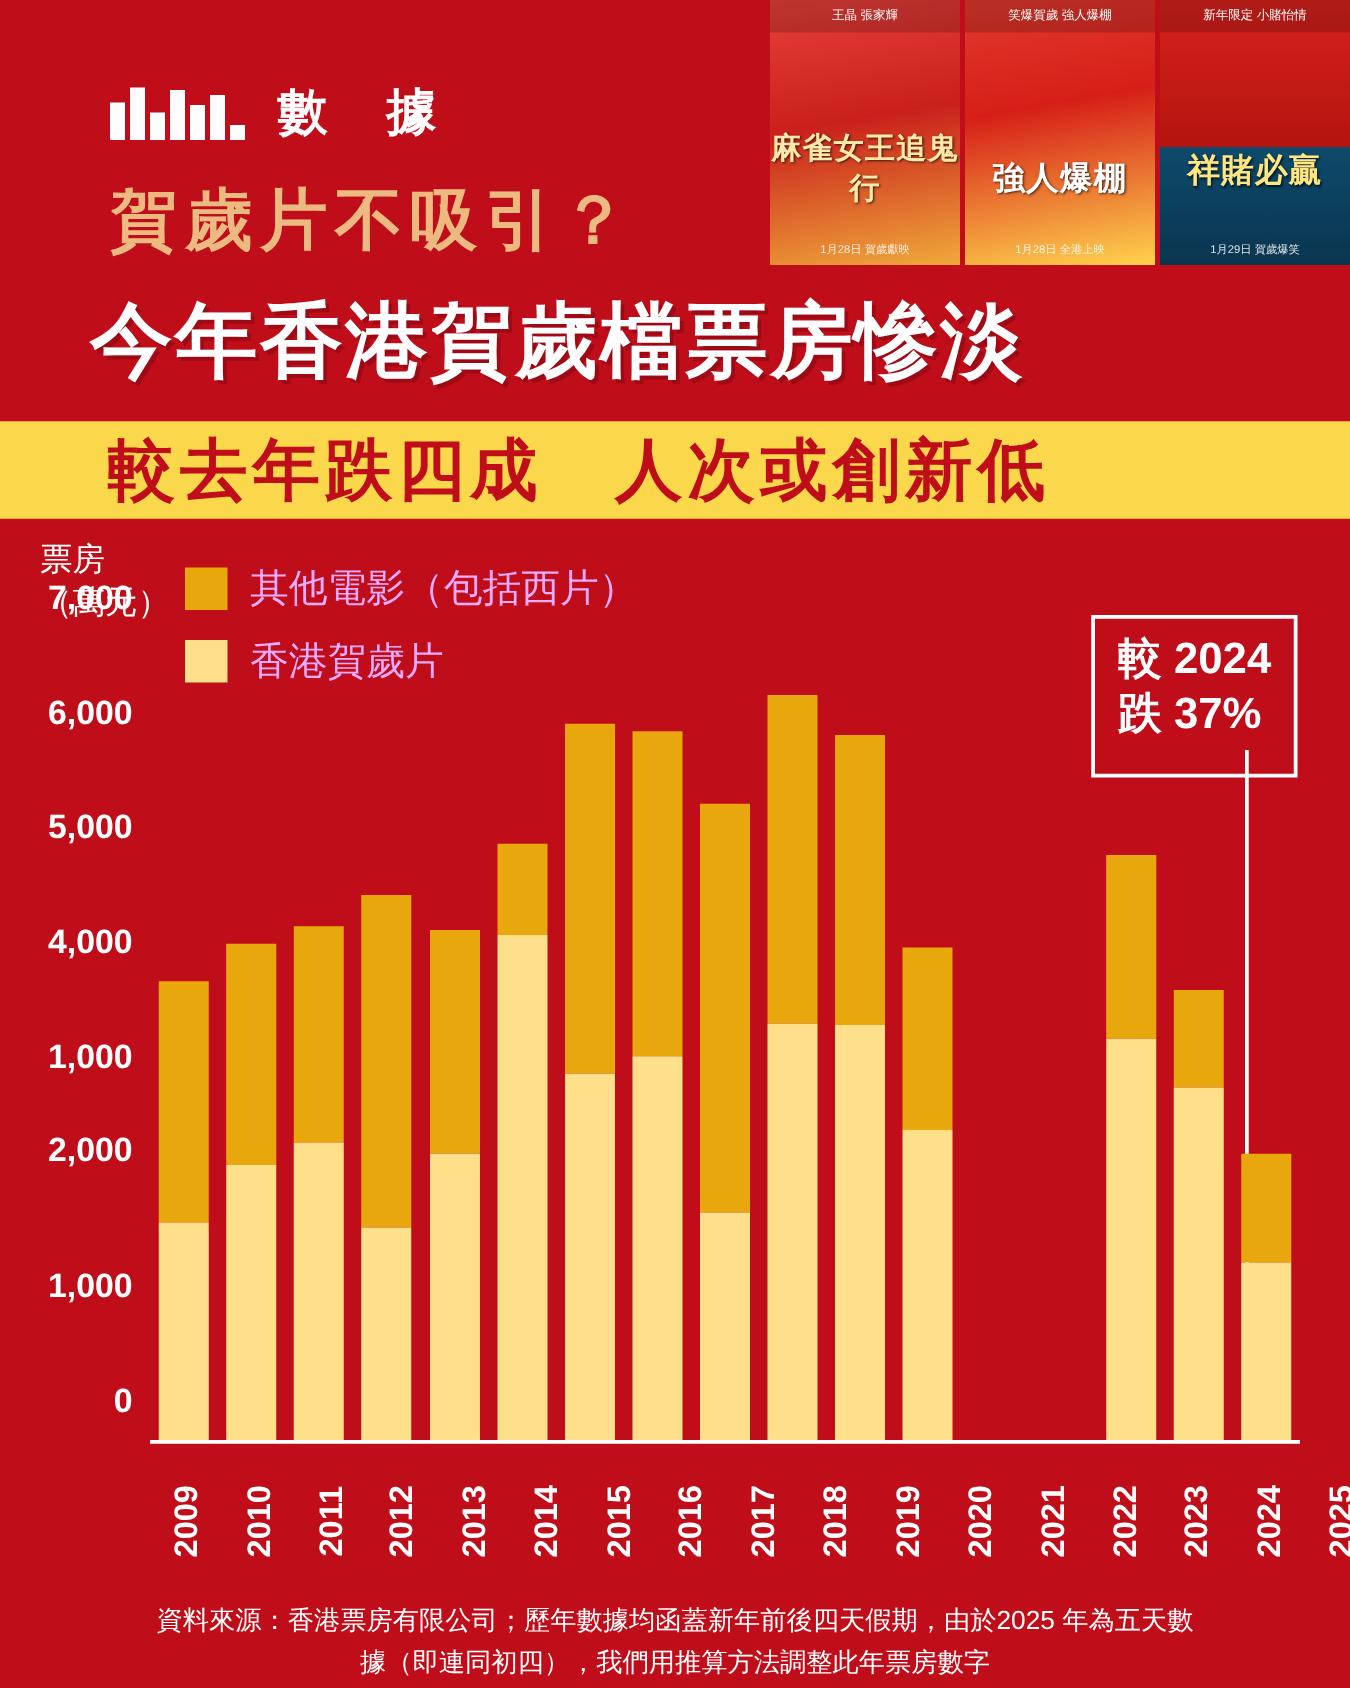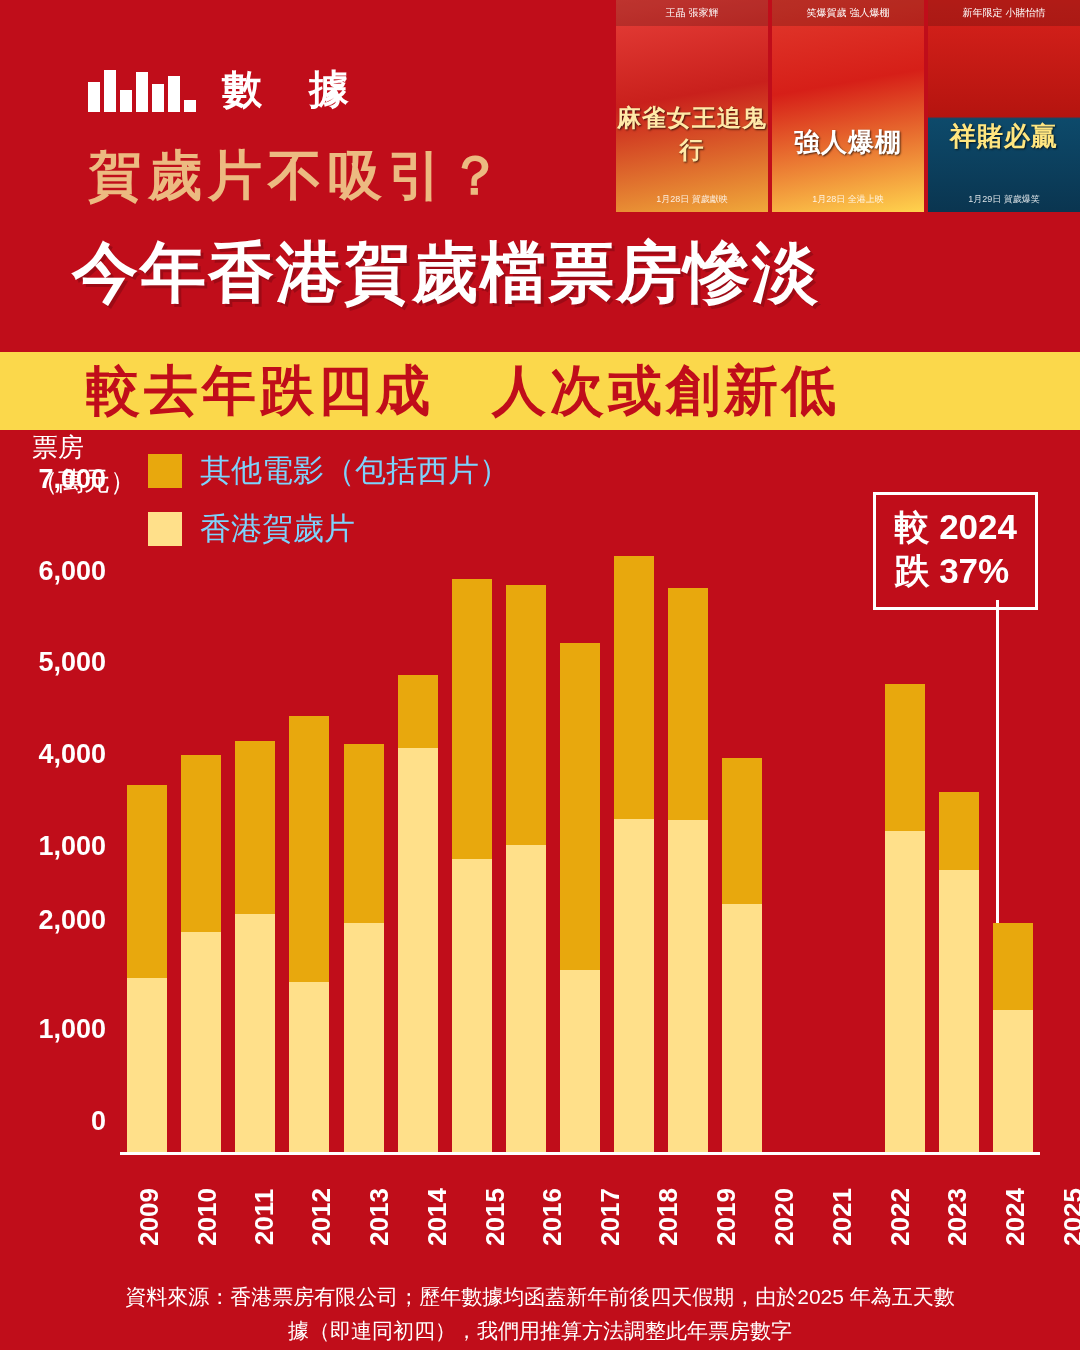--- a/index.html
+++ b/index.html
@@ -74,21 +74,21 @@
     color: #ffffff;
     font-size: 66px;
     font-weight: bold;
     letter-spacing: 2px;
     text-shadow: 3px 3px 0 rgba(0,0,0,.18);
   }
 
   .subbar {
     position: absolute;
     left: 0;
-    top: 352px;
+    top: 337px;
     width: 1080px;
     height: 78px;
     background: #fbd84b;
     display: flex;
     align-items: center;
   }
   .subbar span {
     color: #c00d1a;
     font-size: 54px;
     font-weight: bold;
@@ -171,21 +171,21 @@
     display: flex;
     align-items: center;
     margin-bottom: 16px;
   }
   .legend-swatch {
     width: 34px;
     height: 34px;
     margin-right: 18px;
   }
   .legend-label {
-    color: #7dd3fc;
+    color: #f0abfc;
     font-size: 31px;
   }
 
   .plot {
     position: absolute;
     left: 120px;
     top: 90px;
     width: 920px;
     height: 645px;
   }
@@ -252,21 +252,21 @@
     height: 30px;
     line-height: 30px;
     margin-top: 40px;
   }
 
   .callout {
     position: absolute;
     right: 42px;
     top: 72px;
     border: 3px solid #ffffff;
-    padding: 10px 18px 14px 18px;
+    padding: 10px 18px 26px 18px;
     color: #ffffff;
     font-size: 35px;
     font-weight: bold;
     line-height: 44px;
     text-align: left;
     background: #c00d1a;
   }
   .callout-line {
     position: absolute;
     right: 81px;

